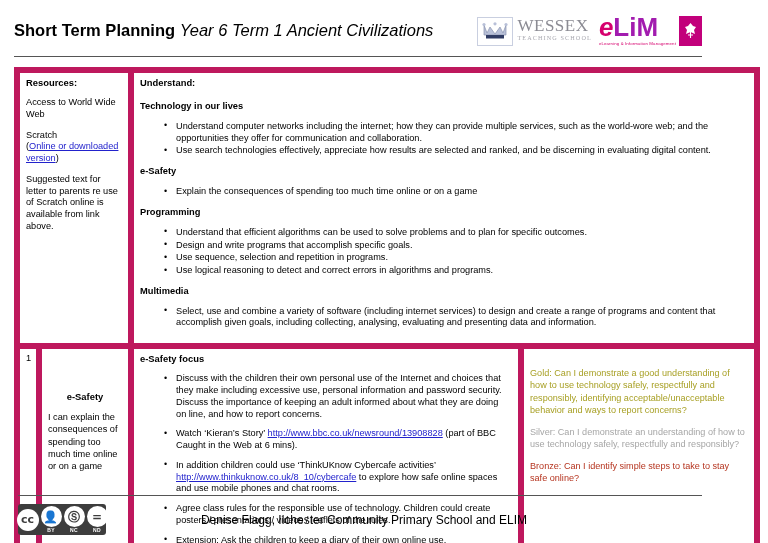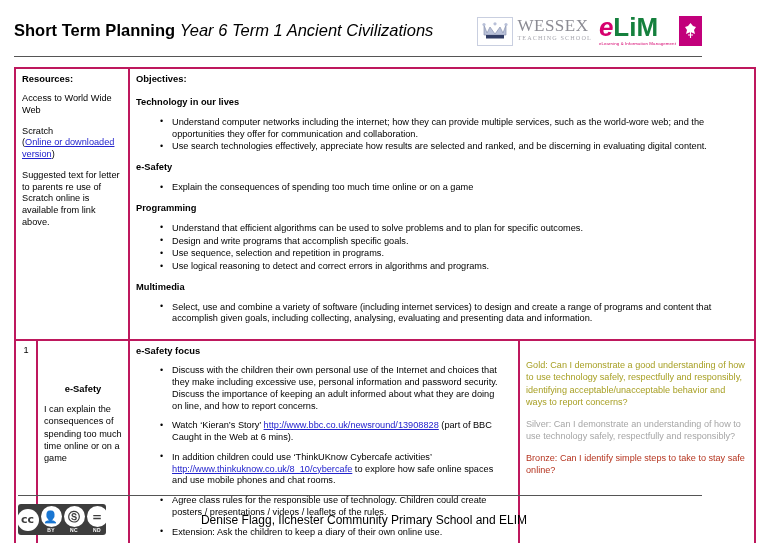--- a/index.html
+++ b/index.html
@@ -94,21 +94,21 @@
     flex-direction: column;
     line-height: 1;
   }
   .elim-main {
     font-size: 26px;
     font-weight: bold;
     line-height: 0.9;
     font-family: "Liberation Sans", sans-serif;
   }
   .elim-e { color: #d6006e; font-style: italic; }
-  .elim-rest { color: #15803d; text-align: center; }
+  .elim-rest { color: #a21caf; text-align: center; }
   .elim-tag {
     font-size: 4.4px;
     color: #d6006e;
     letter-spacing: 0.1px;
     margin-top: 2px;
   }
   .crest-box {
     width: 23px;
     height: 30px;
     background: #c2007b;
@@ -124,21 +124,21 @@
   }
 
   
   table.plan {
     width: 740px;
     border-collapse: collapse;
     table-layout: fixed;
     font-size: 9.2px;
   }
   table.plan td {
-    border: 2px solid #be185d;
+    border: 6px solid #be185d;
     vertical-align: top;
     padding: 4px 6px 6px 6px;
     line-height: 1.28;
   }
   .col-num      { width: 22px; }
   .col-obj      { width: 92px; }
   .col-main     { width: 390px; }
   .col-success  { width: 236px; }
 
   .cell-head {
@@ -338,21 +338,21 @@
           <div class="cell-head">Resources:</div>
           <div class="res-para">Access to World Wide Web</div>
           <div class="res-para">
             <span>Scratch</span><br>
             <span>(</span><a class="link" href="#">Online or downloaded version</a><span>)</span>
           </div>
           <div class="res-para">Suggested text for letter to parents re use of Scratch online is available from link above.</div>
         </td>
 
         <td colspan="2">
-          <div class="cell-head">Objectives:</div>
+          <div class="cell-head">Understand:</div>
 
           <div>
             <div class="sub-head first">Technology in our lives</div>
             <ul class="bullets">
               <li>Understand computer networks including the internet; how they can provide multiple services, such as the world-wore web; and the opportunities they offer for communication and collaboration.</li>
               <li>Use search technologies effectively, appreciate how results are selected and ranked, and be discerning in evaluating digital content.</li>
             </ul>
           </div>
 
           <div>

